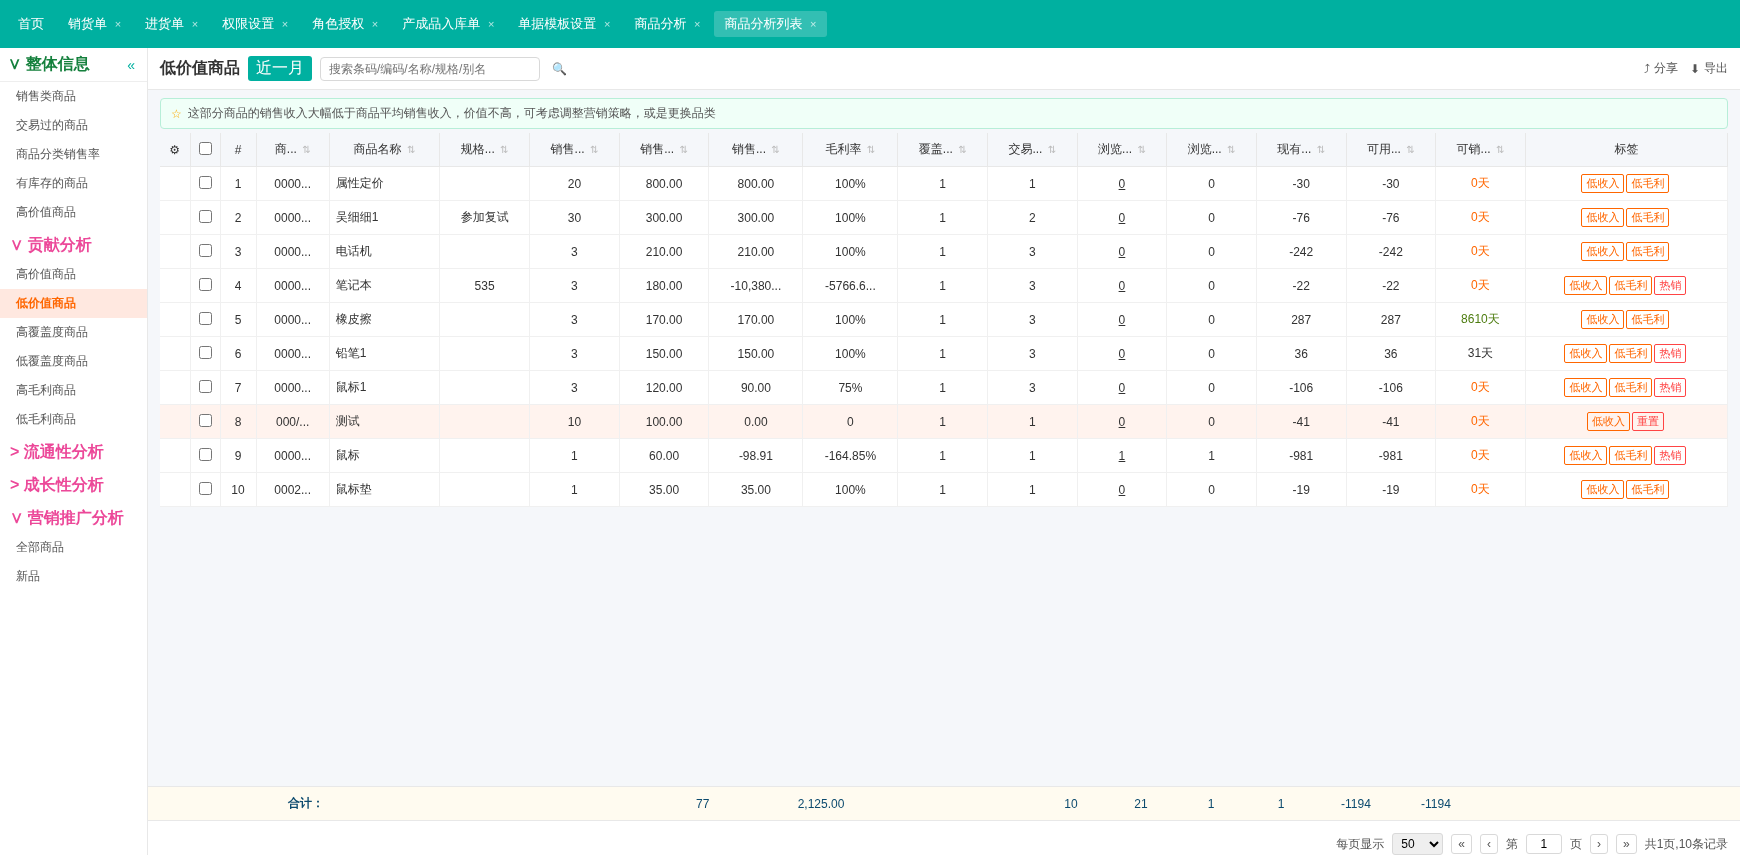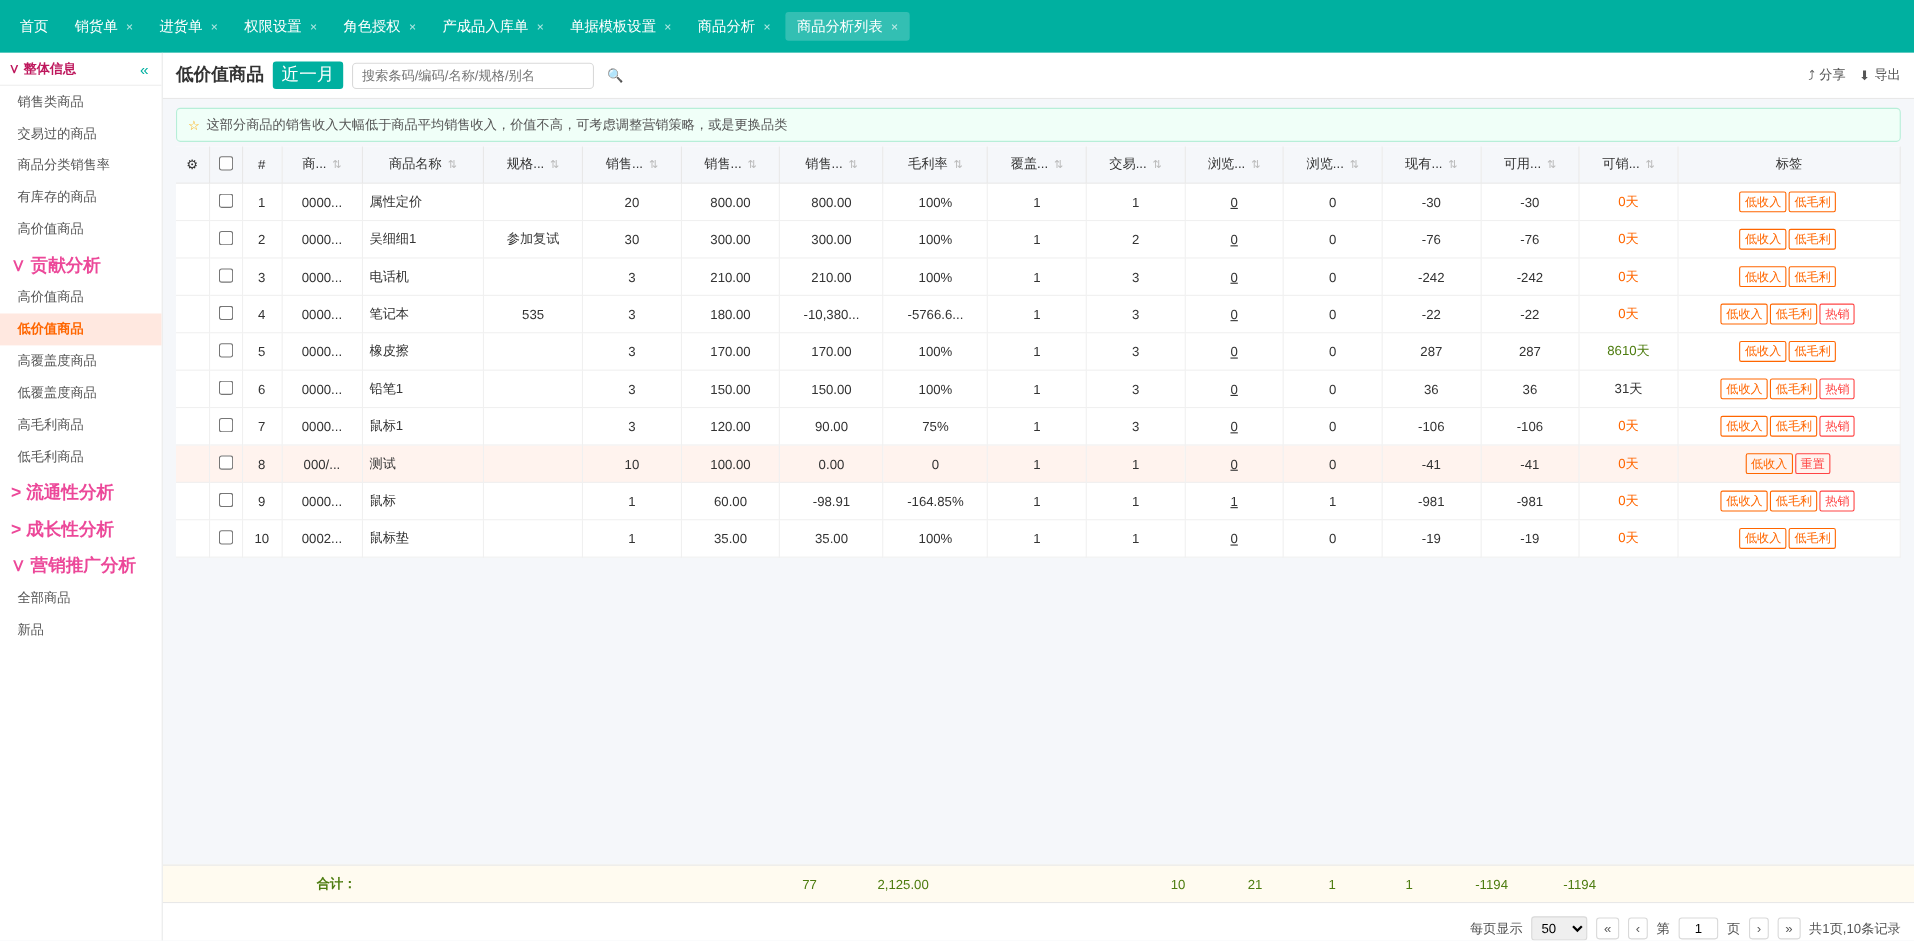--- a/index.html
+++ b/index.html
@@ -177,21 +177,21 @@
     .num-col { width: 36px; }
 
     
     .footer-total {
       background: #fffbf0;
       border-top: 1px solid #e8e8e8;
       padding: 8px 12px;
       display: flex;
       align-items: center;
       font-size: 12px;
-      color: #4d7c0f;
+      color: #0c4a6e;
       gap: 0;
     }
     .footer-total .label {
       width: 180px;
       font-weight: bold;
       text-align: right;
       padding-right: 16px;
     }
 
     
@@ -253,21 +253,21 @@
   <div class="nav-item">产成品入库单 <span class="close">×</span></div>
   <div class="nav-item">单据模板设置 <span class="close">×</span></div>
   <div class="nav-item">商品分析 <span class="close">×</span></div>
   <div class="nav-item active">商品分析列表 <span class="close">×</span></div>
 </div>
 
 <div class="main-layout">
 
   <div class="sidebar">
     <div style="display:flex; align-items:center; justify-content:space-between; padding:6px 8px; border-bottom:1px solid #eee;">
-      <span style="font-weight:bold; color:#be185d; font-size:12px;">∨ 整体信息</span>
+      <span style="font-weight:bold; color:#15803d; font-size:16px;">∨ 整体信息</span>
       <span class="collapse-btn">«</span>
     </div>
     <div class="sidebar-item">销售类商品</div>
     <div class="sidebar-item">交易过的商品</div>
     <div class="sidebar-item">商品分类销售率</div>
     <div class="sidebar-item">有库存的商品</div>
     <div class="sidebar-item">高价值商品</div>
 
     <div class="sidebar-group-header">∨ 贡献分析</div>
     <div class="sidebar-item">高价值商品</div>
@@ -541,21 +541,21 @@
     <div class="footer-total">
       <div class="label">合计：</div>
       <div style="flex:1; display:flex; align-items:center;">
 
         <div style="width:30px;"></div>
         <div style="width:30px;"></div>
         <div style="width:36px;"></div>
         <div style="width:70px;"></div>
         <div style="width:120px;"></div>
         <div style="width:70px;"></div>
-        <div style="width:80px; text-align:center;">77</div>
+        <div style="width:80px; ">77</div>
         <div style="width:90px; text-align:center;">2,125.00</div>
         <div style="width:90px;"></div>
         <div style="width:80px;"></div>
         <div style="width:70px; text-align:center;">10</div>
         <div style="width:70px; text-align:center;">21</div>
         <div style="width:70px; text-align:center;">1</div>
         <div style="width:70px; text-align:center;">1</div>
         <div style="width:80px; text-align:center;">-1194</div>
         <div style="width:80px; text-align:center;">-1194</div>
       </div>

